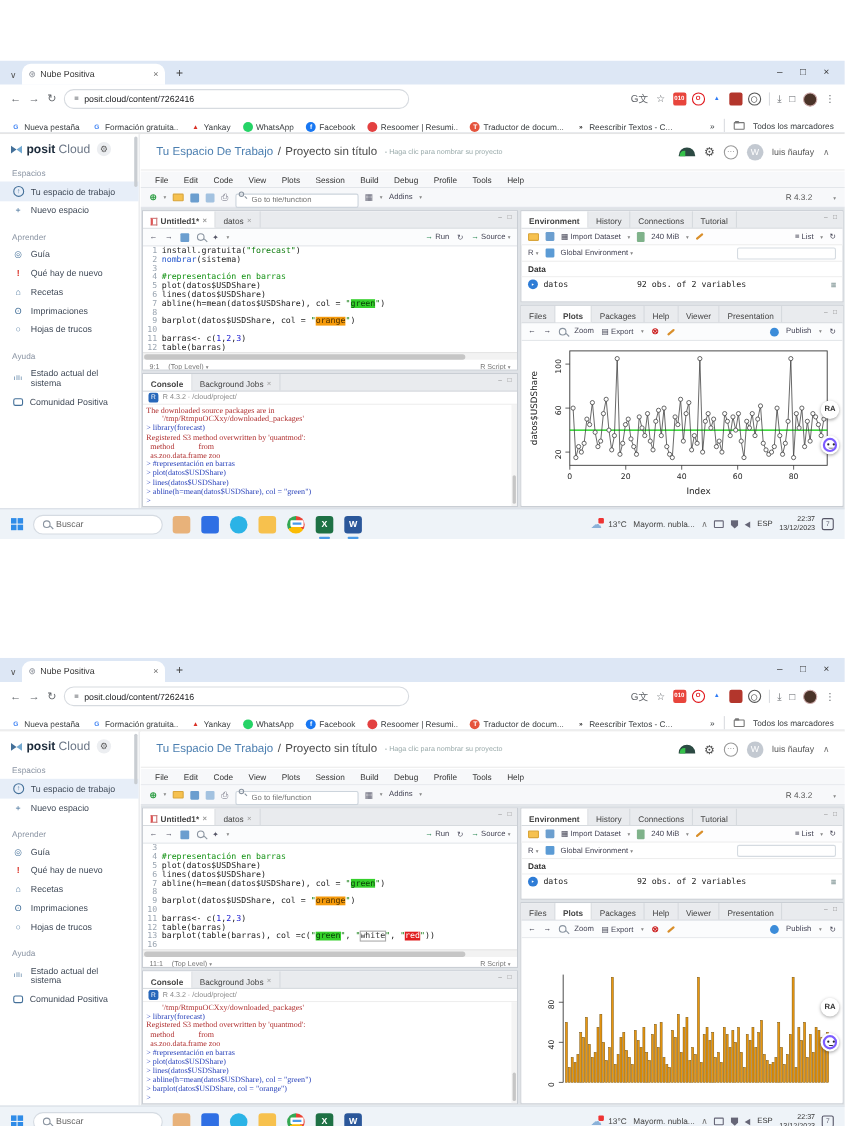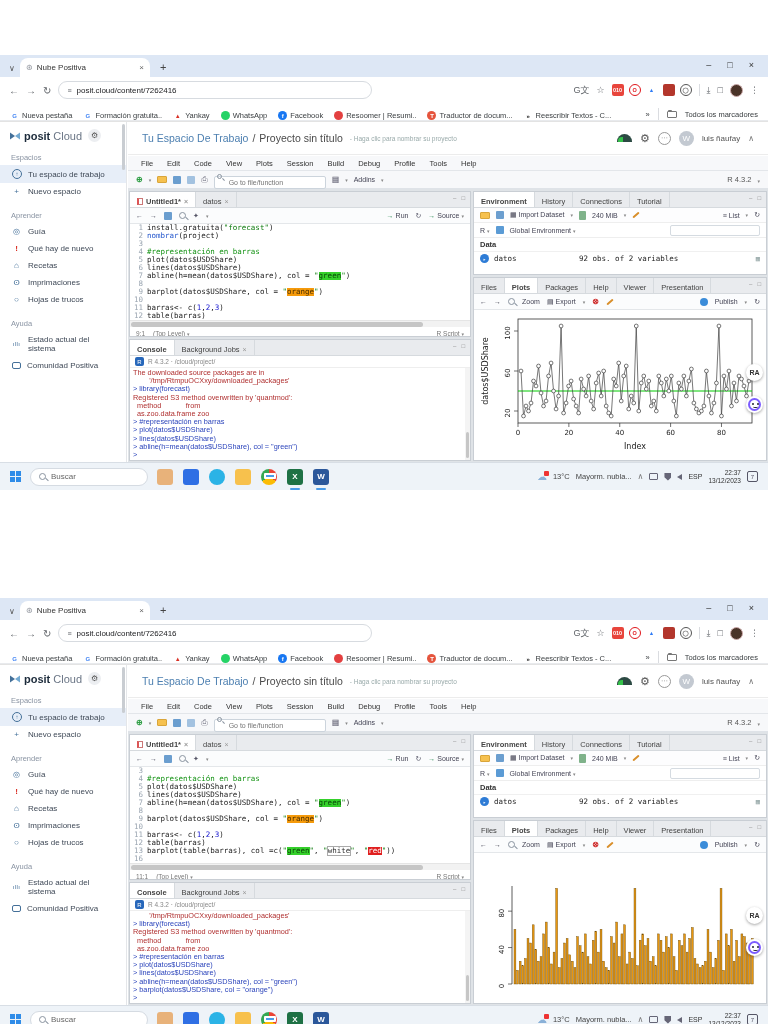--- a/index.html
+++ b/index.html
@@ -70,21 +70,21 @@
 .tb-green{color:#2e9e44;font-weight:bold}
 .tb-folder{width:10px;height:7px;background:#f6c14f;border-radius:1px;border:1px solid #d9a53a}
 .tb-save{width:8px;height:8px;background:#6b9ecf;border-radius:1px}
 .caret{font-size:5px;color:#888}
 .goto{position:relative}
 .goto input{width:112px;height:13px;font-size:7px;border:1px solid #ccd4dc;border-radius:2px;padding:0 3px 0 14px;color:#555;font-family:"Liberation Sans",sans-serif}
 .lens{position:absolute;left:3px;top:3px;width:5px;height:5px;border:1px solid #8a94a0;border-radius:50%}
 .lens::after{content:"";position:absolute;left:4px;top:4px;width:3px;height:1px;background:#8a94a0;transform:rotate(45deg)}
 .lens2{position:relative;width:7px;height:7px;border:1px solid #8a94a0;border-radius:50%;display:inline-block}
 .lens2::after{content:"";position:absolute;left:5px;top:5px;width:4px;height:1px;background:#8a94a0;transform:rotate(45deg)}
-.rver{margin-left:auto;font-size:7.5px;color:#555;display:flex;gap:6px;align-items:flex-end}
+.rver{margin-left:auto;font-size:7.5px;color:#555;display:flex;gap:19px;align-items:flex-end}
 .panes{position:absolute;top:33px;bottom:0;left:0;right:0;background:#dfe3e7}
 .pane{position:absolute;background:#fff;border:1px solid #c9ced4;overflow:hidden}
 .p-editor{left:1px;top:2px;width:342px;height:146px}
 .p-console{left:1px;top:150px;width:342px;height:122px}
 .p-env{left:345px;top:2px;right:1px;height:84px}
 .p-files{left:345px;top:88px;right:1px;bottom:1px}
 .tabbar{height:16px;background:#e9ebee;display:flex;align-items:stretch;border-bottom:1px solid #d6dade}
 .rtab{font-size:7.5px;color:#444;padding:3px 7px 0;border-right:1px solid #d6dade;display:flex;gap:3px;align-items:center}
 .rtab.active{background:#fff;font-weight:bold}
 .rtab-x{color:#999;font-size:7px}
@@ -100,21 +100,21 @@
 .tk-p{color:#1a1a1a}.tk-k{color:#2255cc}.tk-s{color:#0c7a0c}.tk-c{color:#139213}.tk-d{color:#1717d1}
 .tk-hg{background:#35d02b;color:#083f08}
 .tk-ho{background:#f59a0b;color:#4a2f00}
 .tk-hw{background:#fff;outline:1px solid #aaa;color:#333}
 .tk-hr{background:#e01f1f;color:#fff}
 .hscroll{height:7px;background:#f2f2f2;border-top:1px solid #e5e5e5;position:relative}
 .hthumb{position:absolute;left:1px;top:1px;height:5px;width:86%;background:#c6c6c6;border-radius:3px}
 .edstatus{height:12px;display:flex;align-items:center;font-size:6.5px;color:#777;padding:0 6px;gap:8px}
 .chead{height:12px;display:flex;align-items:center;gap:4px;font-size:6.5px;color:#888;padding:0 5px;border-bottom:1px solid #eee}
 .rlogo{width:9px;height:9px;border-radius:2px;background:#2767ba;color:#fff;font-size:6px;display:flex;align-items:center;justify-content:center}
-.clines{font-family:Liberation Sans, sans-serif;font-size:7.3px;padding:1px 3px;position:relative}
+.clines{font-family:Liberation Serif, serif;font-size:7.3px;padding:1px 3px;position:relative}
 .cline{height:8.2px;line-height:8.2px;white-space:pre}
 .c-out{color:#b03030}.c-cmd{color:#2b44bb}
 .vscroll{position:absolute;right:0;top:28px;bottom:0;width:5px;background:#f4f4f4}
 .vthumb{position:absolute;right:1px;bottom:2px;width:3px;height:26px;background:#c6c6c6;border-radius:2px}
 .envtool{height:15px;display:flex;align-items:center;gap:6px;padding:0 6px;font-size:7px;color:#445;border-bottom:1px solid #eee;background:#fdfdfe}
 .envrow2{height:15px;display:flex;align-items:center;gap:6px;padding:0 6px;font-size:7px;color:#445;border-bottom:1px solid #eee}
 .envrow2 input{margin-left:auto;width:90px;height:11px;border:1px solid #d5dbe1;border-radius:2px;font-size:7px;padding:0 3px 0 13px}
 .cube{width:8px;height:8px;background:#5b9bd5;border-radius:1px}
 .mem-ic{width:7px;height:9px;background:#7fb28a;border-radius:1px}
 .broom{width:8px;height:2px;background:#d98f2b;transform:rotate(-40deg);border-radius:1px}
@@ -389,21 +389,21 @@
                 </span>
               <span>↻</span>
               <span class="run-lab">
                   <span class="run-arr">→</span>
                   <span>Source</span>
                   <span class="caret">▾</span>
                 </span>
             </div>
             <div class="code">
                 <div class="cl"><span class="ln">1</span><span class="tk-p">install.gratuita(</span><span class="tk-s">"forecast"</span><span class="tk-p">)</span></div>
-                <div class="cl"><span class="ln">2</span><span class="tk-k">nombrar</span><span class="tk-p">(project)</span></div>
+                <div class="cl"><span class="ln">2</span><span class="tk-k">nombrar</span><span class="tk-p">(sistema)</span></div>
                 <div class="cl"><span class="ln">3</span></div>
                 <div class="cl"><span class="ln">4</span><span class="tk-c">#representación en barras</span></div>
                 <div class="cl"><span class="ln">5</span><span class="tk-p">plot(datos$USDShare)</span></div>
                 <div class="cl"><span class="ln">6</span><span class="tk-p">lines(datos$USDShare)</span></div>
                 <div class="cl"><span class="ln">7</span><span class="tk-p">abline(h=mean(datos$USDShare), col = </span><span class="tk-s">"</span><span class="tk-hg">green</span><span class="tk-s">"</span><span class="tk-p">)</span></div>
                 <div class="cl"><span class="ln">8</span></div>
                 <div class="cl"><span class="ln">9</span><span class="tk-p">barplot(datos$USDShare, col = </span><span class="tk-s">"</span><span class="tk-ho">orange</span><span class="tk-s">"</span><span class="tk-p">)</span></div>
                 <div class="cl"><span class="ln">10</span></div>
                 <div class="cl"><span class="ln">11</span><span class="tk-p">barras&lt;- c(</span><span class="tk-d">1</span><span class="tk-p">,</span><span class="tk-d">2</span><span class="tk-p">,</span><span class="tk-d">3</span><span class="tk-p">)</span></div>
                 <div class="cl"><span class="ln">12</span><span class="tk-p">table(barras)</span></div>

